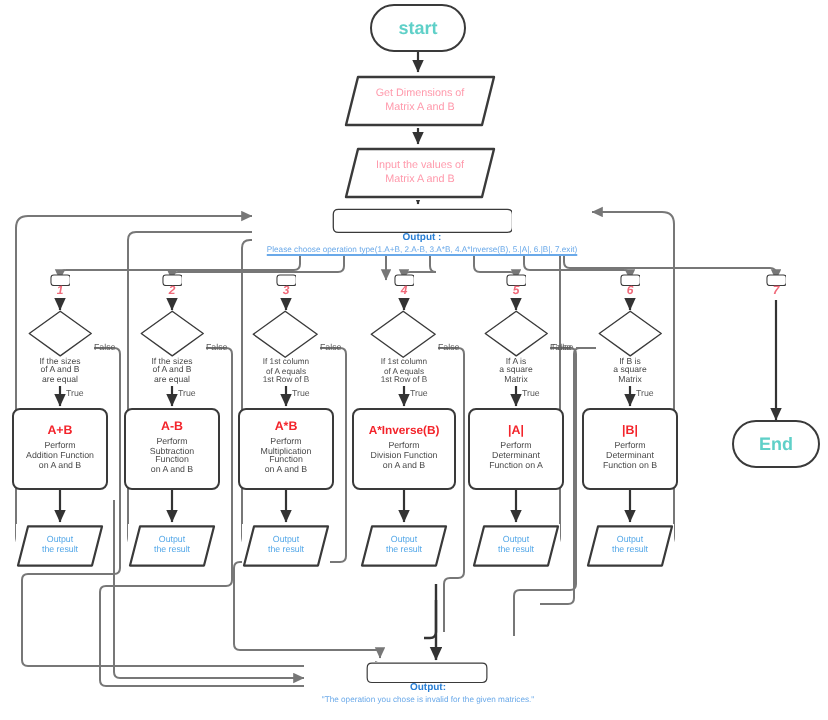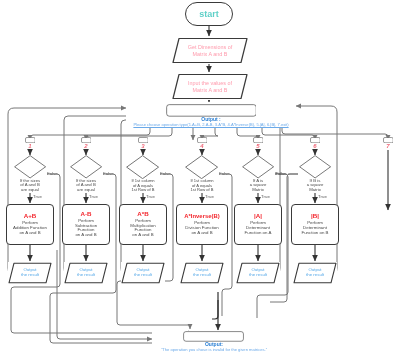--- a/index.html
+++ b/index.html
@@ -308,20 +308,23 @@
     <span class="txt">the result</span>
   </div>
   <div class="node io io-blue" style="left:293px;top:262px;width:44px;height:22px;font-size:4.4px;">
     <svg class="shape" viewBox="0 0 44 22" preserveAspectRatio="none">
       <path d="M6,1.2 L43,1.2 L38,20.8 L1,20.8 Z" fill="#fff" stroke="#3a3a3a" stroke-width="1.1" stroke-linejoin="round"></path>
     </svg>
     <span class="txt">Output</span>
     <span class="txt">the result</span>
   </div>
 
+  <div class="node term" style="left:366px;top:210px;width:44px;height:24px;font-size:9px;">
+    <span>End</span>
+  </div>
 
   <div class="node banner" style="left:152px;top:331px;width:124px;height:22px;font-size:5px;">
     <svg class="shape" viewBox="0 0 124 22" preserveAspectRatio="none">
       <path d="M6,1.2 L118,1.2 Q122.8,1.2 122.8,6 L122.8,16 Q122.8,20.8 118,20.8 L6,20.8 Q1.2,20.8 1.2,16 L1.2,6 Q1.2,1.2 6,1.2 Z" fill="#fff" stroke="#3a3a3a" stroke-width="1.2"></path>
     </svg>
     <span class="txt t1">Output:</span>
     <span class="txt" style="font-size:4.1px;color:#6aa9e9;margin-top:1px;white-space:nowrap;">"The operation you chose is invalid for the given matrices."</span>
   </div>
 
 </div>

